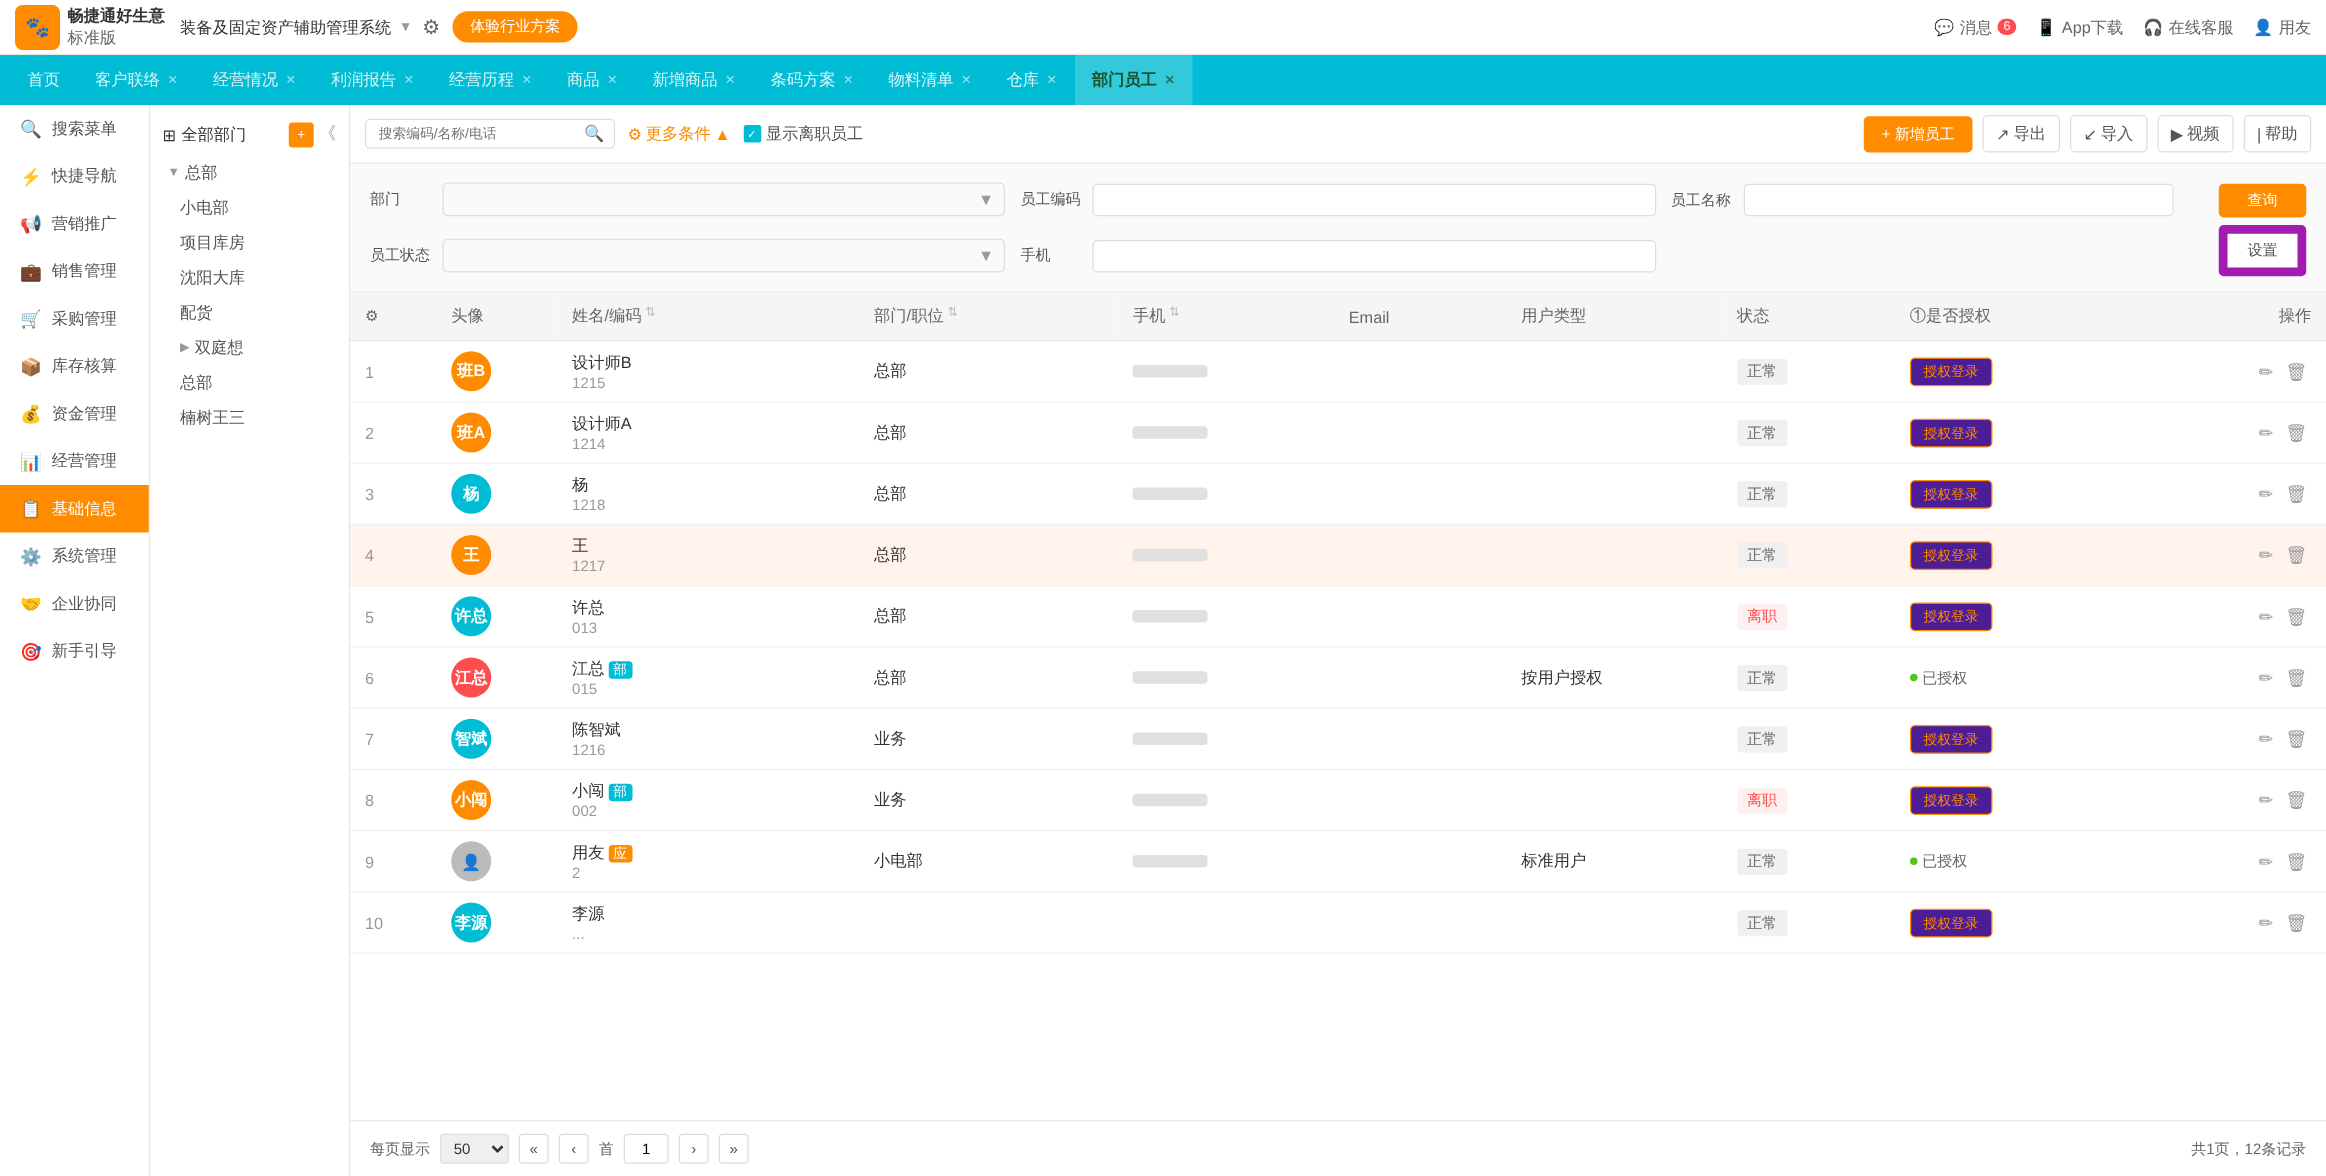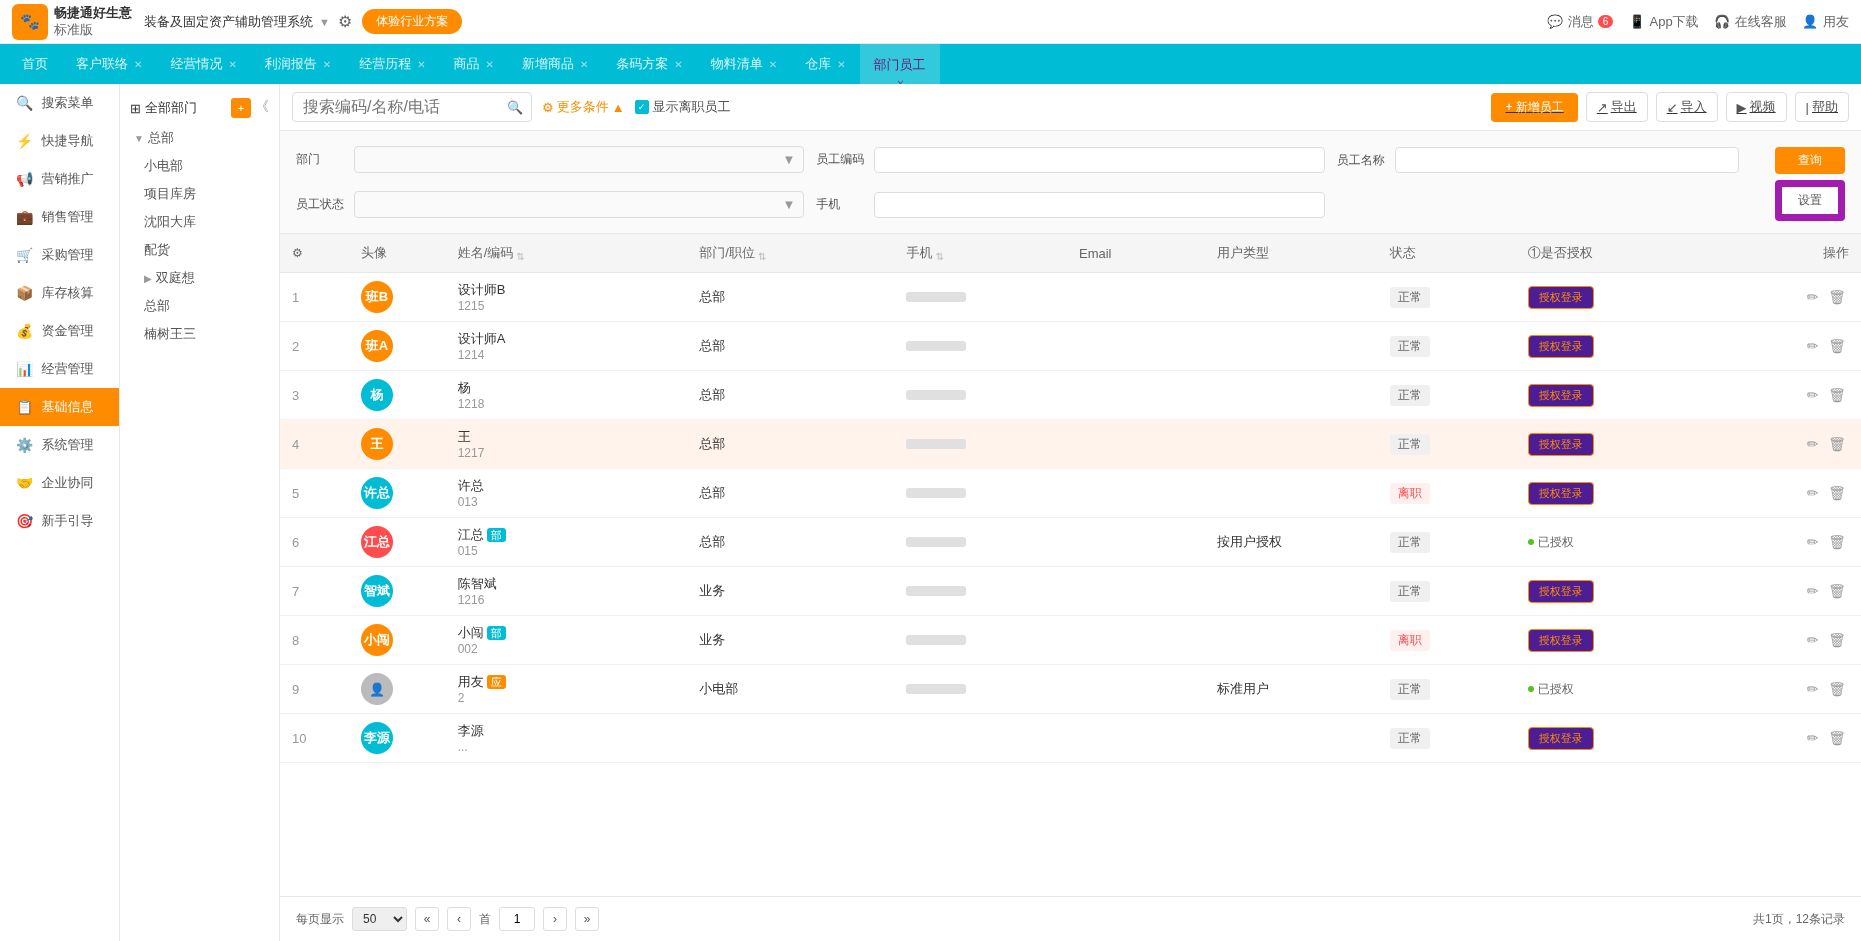--- a/index.html
+++ b/index.html
@@ -15,21 +15,21 @@
     .dropdown-arrow { color: #999; font-size: 11px; }
     .settings-icon { margin-left: 8px; color: #666; font-size: 16px; cursor: pointer; }
     .trial-btn { margin-left: 10px; background: #ff8c00; color: white; border: none; border-radius: 16px; padding: 4px 14px; font-size: 12px; cursor: pointer; }
     .top-right { margin-left: auto; display: flex; align-items: center; gap: 16px; color: #666; font-size: 12px; }
     .top-right-item { display: flex; align-items: center; gap: 4px; cursor: pointer; }
     .badge { background: #ff4d4f; color: white; border-radius: 10px; padding: 1px 5px; font-size: 10px; }
 
     
     .nav-tabs { background: #00bcd4; display: flex; align-items: center; height: 40px; padding: 0 8px; overflow: hidden; }
     .nav-tab { color: rgba(255,255,255,0.85); padding: 12px 14px; height: 40px; display: flex; align-items: center; gap: 4px; cursor: pointer; font-size: 13px; white-space: nowrap; }
-    .nav-tab.active { background: rgba(255,255,255,0.2); color: #701a75; font-weight: normal; flex-direction: column; }
+    .nav-tab.active { background: rgba(255,255,255,0.2); color: #14532d; font-weight: bold; }
     .nav-tab .close-x { font-size: 10px; opacity: 0.7; margin-left: 2px; }
 
     
     .main-layout { display: flex; height: calc(941px - 84px); }
 
     
     .sidebar { width: 120px; background: white; border-right: 1px solid #e8e8e8; flex-shrink: 0; }
     .sidebar-item { padding: 10px 16px; cursor: pointer; display: flex; align-items: center; gap: 8px; color: #555; }
     .sidebar-item.active { background: #ff8c00; color: white; border-radius: 0; }
     .sidebar-icon { font-size: 14px; }
@@ -46,30 +46,30 @@
     .dept-item { padding: 5px 10px 5px 14px; cursor: pointer; color: #555; display: flex; align-items: center; gap: 4px; }
     .dept-item-arrow { font-size: 10px; color: #999; }
     .dept-item.child { padding-left: 24px; }
 
     
     .main-content { flex: 1; display: flex; flex-direction: column; overflow: hidden; background: white; }
 
     
     .search-bar { padding: 8px 12px; border-bottom: 1px solid #e8e8e8; display: flex; align-items: center; gap: 10px; flex-wrap: wrap; }
     .search-input-wrap { position: relative; }
-    .search-input { border: 1px solid #ddd; border-radius: 4px; padding: 5px 28px 5px 10px; width: 240px; color: #999; font-size: 16px; outline: none; }
+    .search-input { border: 1px solid #ddd; border-radius: 4px; padding: 5px 28px 5px 10px; width: 200px; color: #999; font-size: 11px; outline: none; }
     .search-icon { position: absolute; right: 8px; top: 50%; transform: translateY(-50%); color: #999; font-size: 13px; cursor: pointer; }
     .more-conditions { color: #ff8c00; font-size: 12px; cursor: pointer; display: flex; align-items: center; gap: 3px; }
     .show-resigned { display: flex; align-items: center; gap: 4px; color: #555; font-size: 12px; }
     .checkbox-custom { width: 14px; height: 14px; border: 1px solid #00bcd4; border-radius: 2px; background: #00bcd4; display: flex; align-items: center; justify-content: center; color: white; font-size: 9px; }
     .btn-add { background: #ff8c00; color: white; border: none; border-radius: 4px; padding: 6px 14px; cursor: pointer; font-size: 12px; margin-left: auto; }
     .btn-export { background: white; color: #555; border: 1px solid #ddd; border-radius: 4px; padding: 5px 10px; cursor: pointer; font-size: 12px; display: flex; align-items: center; gap: 3px; }
     .btn-import { background: white; color: #555; border: 1px solid #ddd; border-radius: 4px; padding: 5px 10px; cursor: pointer; font-size: 12px; display: flex; align-items: center; gap: 3px; }
     .btn-view { background: white; color: #555; border: 1px solid #ddd; border-radius: 4px; padding: 5px 10px; cursor: pointer; font-size: 12px; display: flex; align-items: center; gap: 3px; }
-    .action-bar { display: flex; align-items: flex-end; gap: 8px; margin-left: auto; text-decoration: underline; }
+    .action-bar { display: flex; align-items: flex-end; gap: 8px; margin-left: auto; }
 
     
     .filter-panel { background: #fafafa; border-bottom: 1px solid #e8e8e8; padding: 12px 16px; display: grid; grid-template-columns: 1fr 1fr 1fr; gap: 12px; align-items: center; }
     .filter-row { display: flex; align-items: center; gap: 8px; }
     .filter-label { font-size: 12px; color: #555; white-space: nowrap; min-width: 50px; }
     .filter-select { flex: 1; border: 1px solid #ddd; border-radius: 4px; padding: 5px 8px; font-size: 12px; color: #999; outline: none; display: flex; align-items: center; justify-content: space-between; cursor: pointer; }
     .filter-input { flex: 1; border: 1px solid #ddd; border-radius: 4px; padding: 5px 8px; font-size: 12px; color: #333; outline: none; }
     .filter-btns { display: flex; gap: 6px; flex-direction: column; justify-content: center; }
     .btn-query { background: #ff8c00; color: white; border: none; border-radius: 4px; padding: 5px 16px; cursor: pointer; font-size: 12px; }
     .btn-set { background: white; color: #555; border: 7px solid #a21caf; border-radius: 4px; padding: 5px 16px; cursor: pointer; font-size: 12px; }
@@ -85,21 +85,21 @@
     .status-badge { display: inline-block; padding: 2px 8px; border-radius: 3px; font-size: 12px; }
     .status-normal { background: #f0f0f0; color: #666; }
     .status-resigned { background: #fff0f0; color: #ff4d4f; }
     .auth-btn { border: 1px solid #ff8c00; color: #ff8c00; background: #4c1d95; border-radius: 4px; padding: 3px 10px; cursor: pointer; font-size: 11px; text-align: center; }
     .authorized { color: #666; font-size: 12px; display: flex; align-items: center; gap: 4px; }
     .authorized-dot { width: 6px; height: 6px; border-radius: 50%; background: #52c41a; display: inline-block; }
     .op-btn { color: #999; cursor: pointer; font-size: 14px; margin: 0 3px; }
     .dept-tag { background: #00bcd4; color: white; border-radius: 3px; padding: 1px 4px; font-size: 11px; margin-left: 3px; }
     .gray-bar { display: inline-block; width: 60px; height: 10px; background: #e0e0e0; border-radius: 3px; }
     .row-num { color: #999; font-size: 13px; }
-    .th-sort { display: flex; align-items: flex-end; gap: 3px; cursor: pointer; }
+    .th-sort { display: flex; align-items: flex-start; gap: 3px; cursor: pointer; }
     .sort-icon { font-size: 10px; color: #bbb; }
 
     
     .pagination { border-top: 1px solid #e8e8e8; padding: 10px 16px; display: flex; align-items: center; gap: 8px; background: white; }
     .page-size-label { font-size: 12px; color: #666; }
     .page-size-select { border: 1px solid #ddd; border-radius: 3px; padding: 3px 6px; font-size: 12px; color: #333; outline: none; }
     .page-btn { width: 24px; height: 24px; border: 1px solid #ddd; border-radius: 3px; display: flex; align-items: center; justify-content: center; cursor: pointer; font-size: 12px; color: #555; background: white; }
     .page-current { width: 36px; height: 24px; border: 1px solid #ddd; border-radius: 3px; text-align: center; font-size: 12px; outline: none; }
     .page-total { font-size: 12px; color: #666; margin-left: auto; }
   </style>

